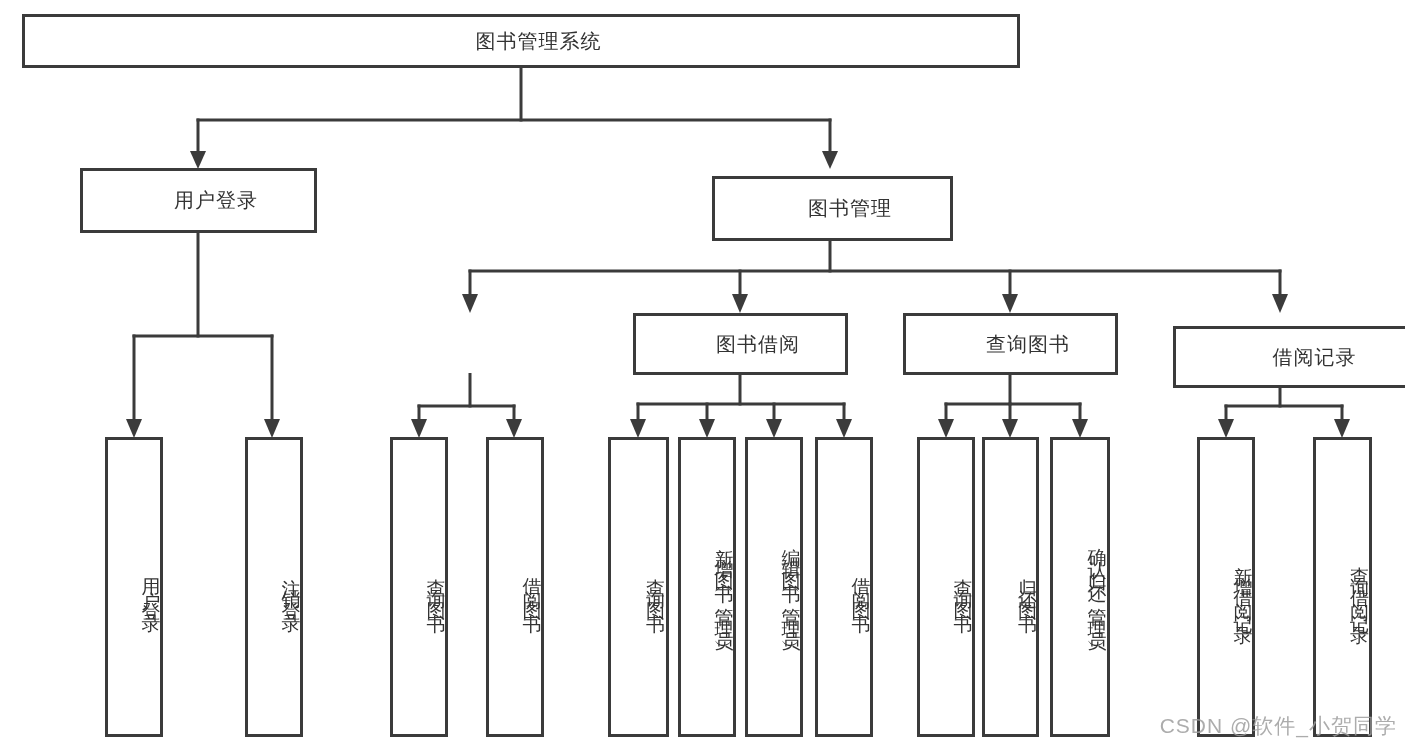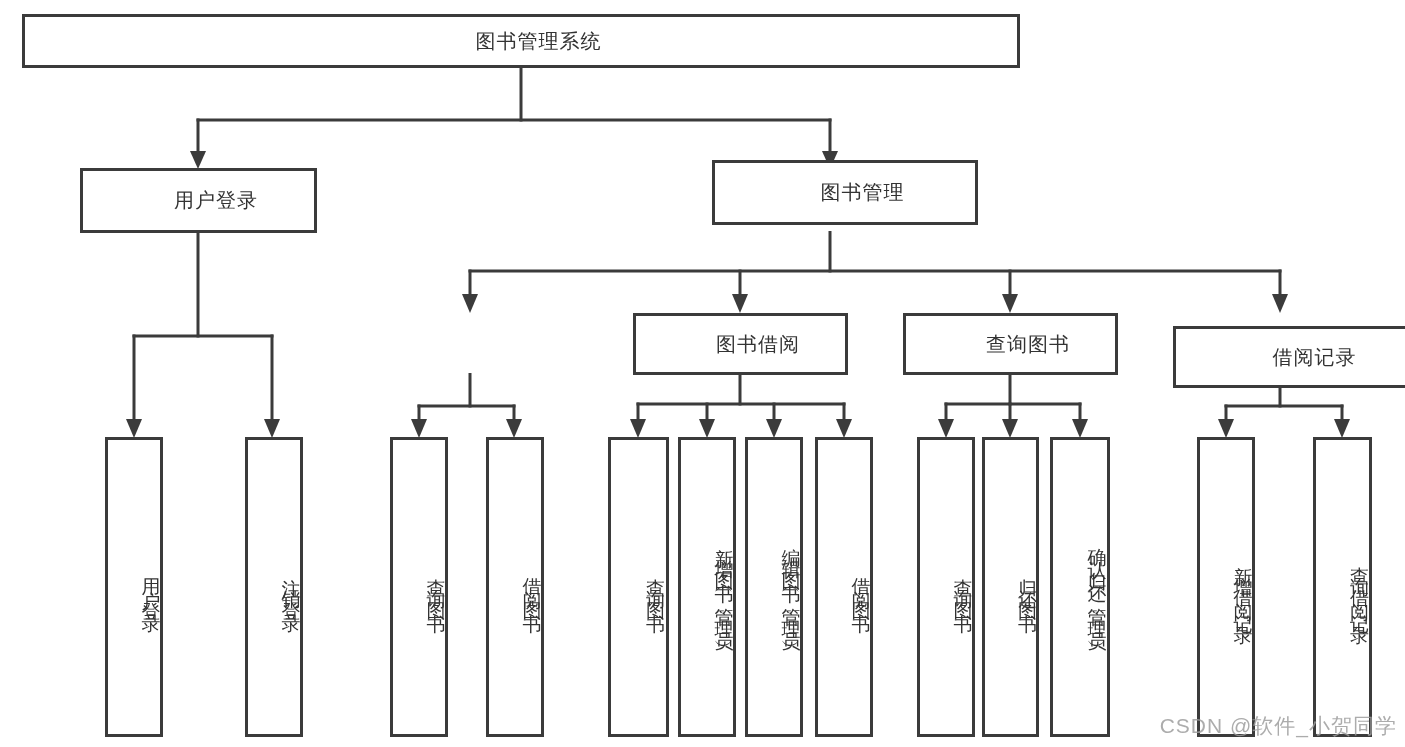--- a/index.html
+++ b/index.html
@@ -146,21 +146,21 @@
     </g>
   </svg>
 
   <div class="node" style="left:22px;top:14px;width:998px;height:54px">
     <span class="hlabel">图书管理系统</span>
   </div>
 
   <div class="node" style="left:80px;top:168px;width:237px;height:65px">
     <span class="hlabel">用户登录</span>
   </div>
-  <div class="node" style="left:712px;top:160px;width:266px;height:65px">
+  <div class="node" style="left:712px;top:176px;width:241px;height:65px">
     <span class="hlabel">图书管理</span>
   </div>
 
   <div class="node" style="left:633px;top:313px;width:215px;height:62px">
     <span class="hlabel">图书借阅</span>
   </div>
   <div class="node" style="left:903px;top:313px;width:215px;height:62px">
     <span class="hlabel">查询图书</span>
   </div>
   <div class="node" style="left:1173px;top:326px;width:248px;height:62px">

